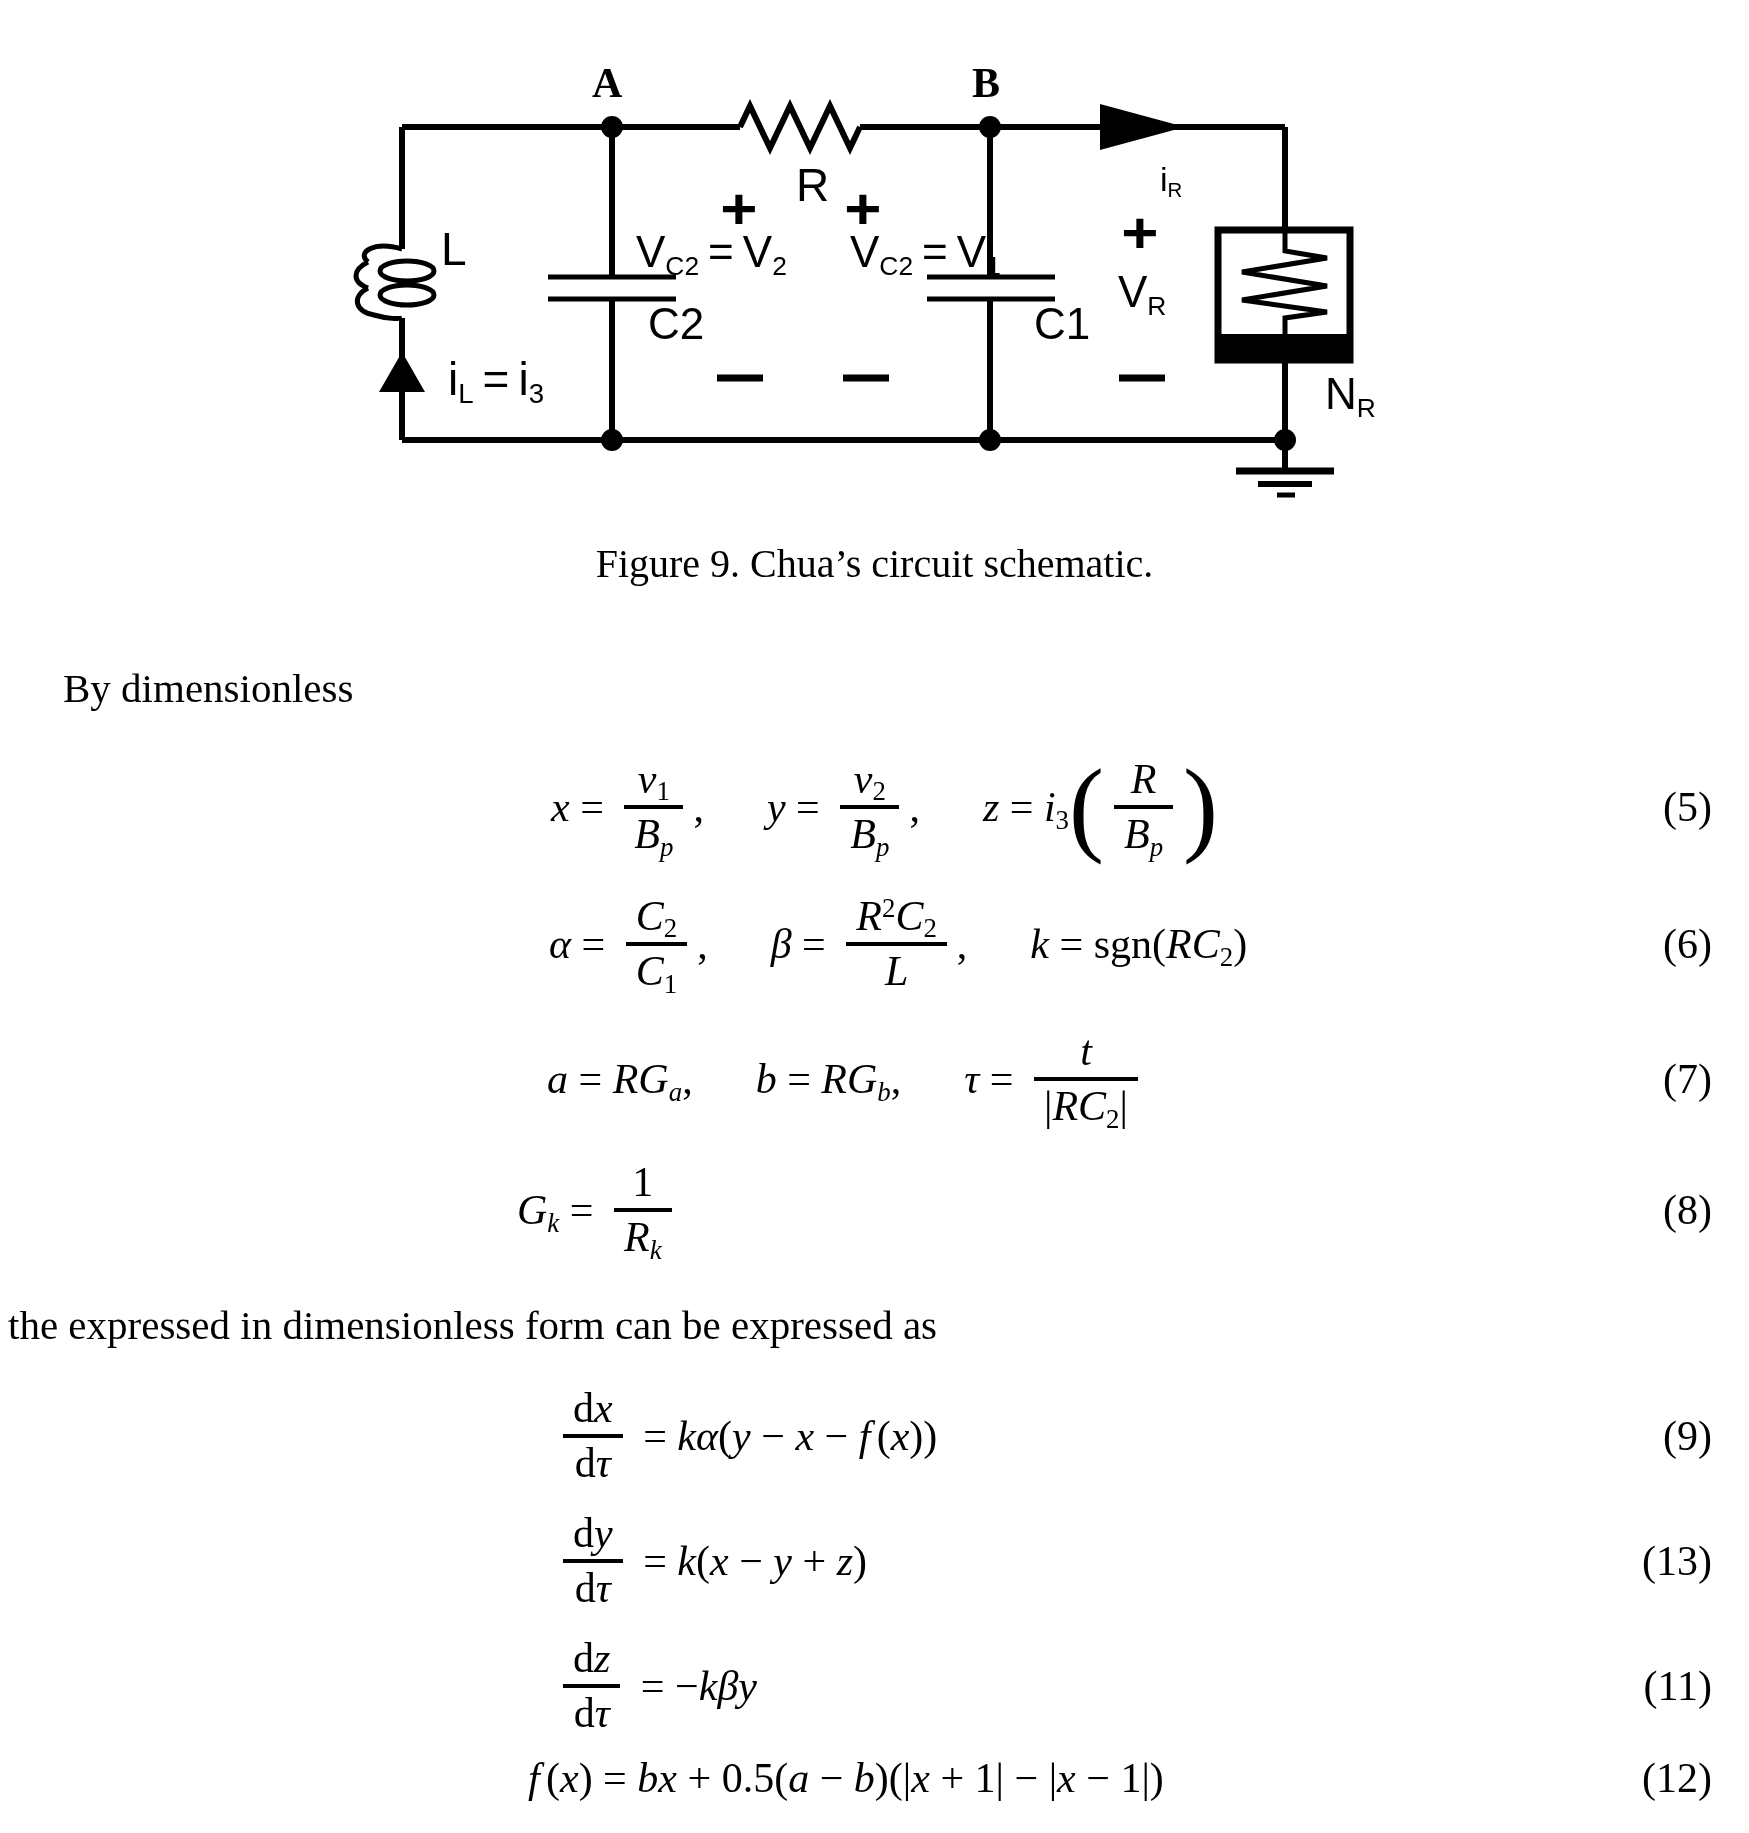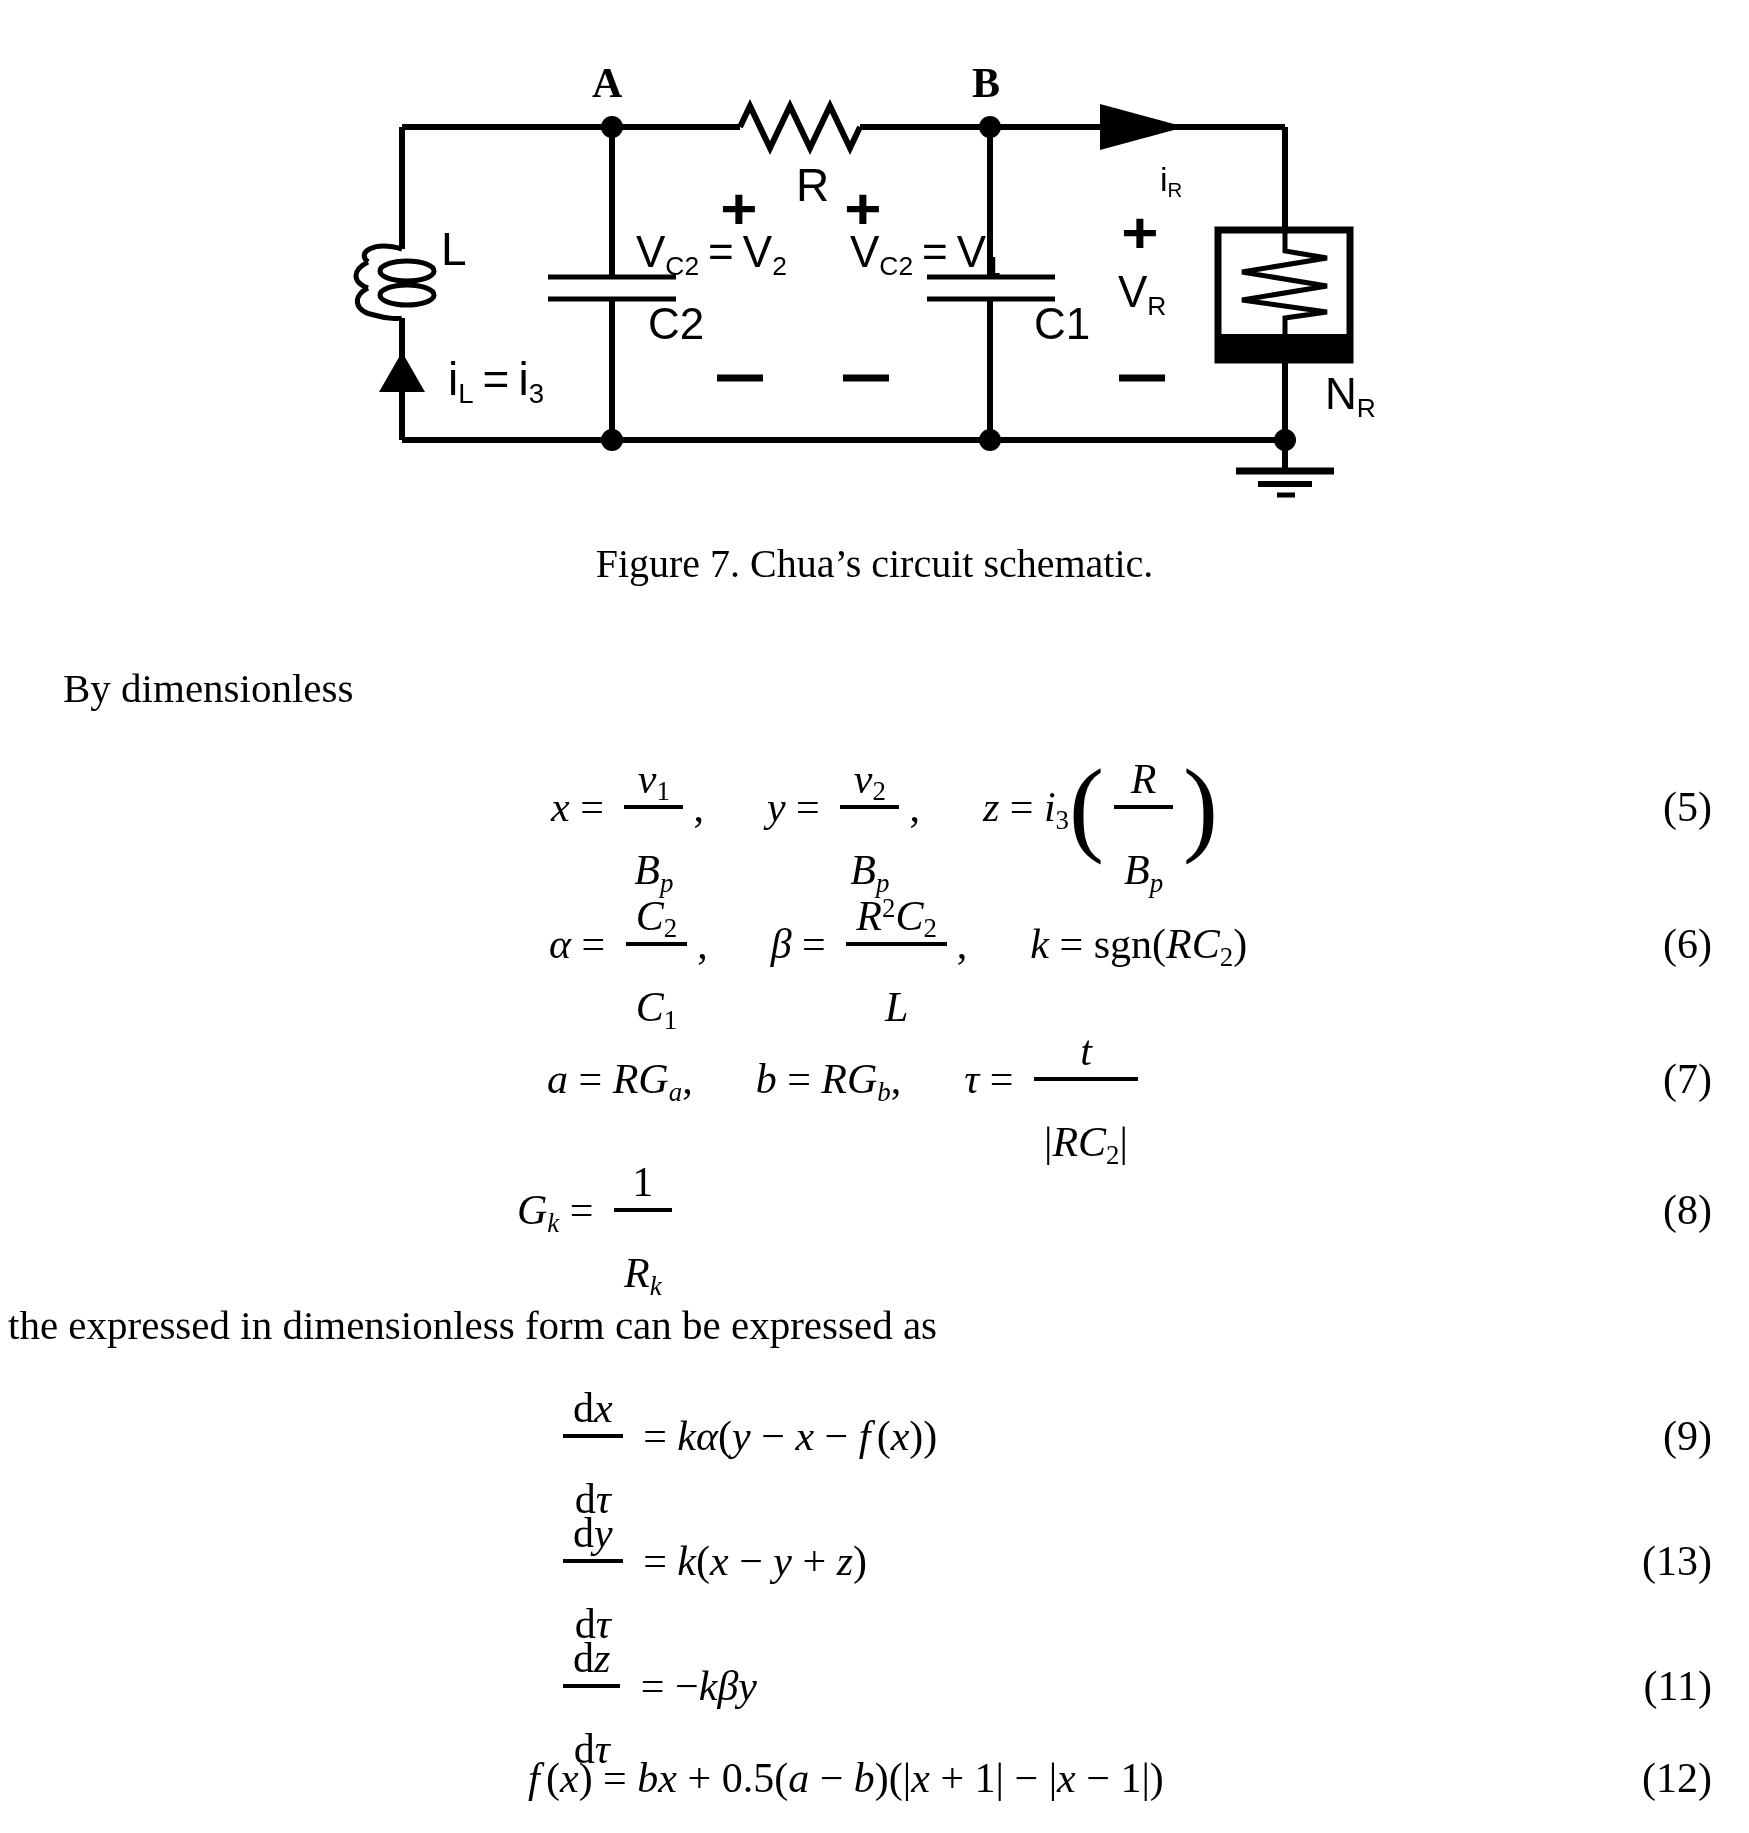--- a/index.html
+++ b/index.html
@@ -22,21 +22,21 @@
   
   .eq-row{position:absolute;left:0;width:100%;box-sizing:border-box;padding-right:37px;
           display:flex;align-items:center;}
   .eq-content{display:flex;align-items:center;font-size:42px;white-space:pre;}
   .eq-content .v{font-style:italic;}
   .eq-content .n{font-style:normal;}
   .eq-content sub{font-size:.64em;line-height:0;position:relative;top:.28em;vertical-align:baseline;}
   .eq-content sub.v{font-style:italic;}
   .eq-content sup{font-size:.64em;line-height:0;position:relative;top:-.5em;vertical-align:baseline;}
   .frac{display:inline-flex;flex-direction:column;align-items:center;margin:0 10px;}
-  .fnum,.fden{display:flex;align-items:flex-start;padding:2px 10px;line-height:1.12;white-space:pre;margin-top:36px;}
+  .fnum,.fden{display:flex;align-items:flex-start;padding:2px 10px;line-height:1.12;white-space:pre;}
   .fbar{height:4px;background:#000;align-self:stretch;}
   .big{font-size:2.5em;line-height:0;display:flex;align-items:center;font-weight:400;}
   .sp{display:inline-block;}
   .eq-num{margin-left:auto;font-size:42px;}
 </style>
 </head>
 <body>
 
 <div id="canvas">
 
@@ -111,21 +111,21 @@
     </div>
 
     <div class="plus" style="left:739px;top:209px">+</div>
     <div class="plus" style="left:863px;top:209px">+</div>
     <div class="plus" style="left:1140px;top:233px">+</div>
     <div class="minus" style="left:740px;top:378px"></div>
     <div class="minus" style="left:866px;top:378px"></div>
     <div class="minus" style="left:1142px;top:378px"></div>
   </div>
 
-  <div class="caption">Figure 7. Chua’s circuit schematic.</div>
+  <div class="caption">Figure 9. Chua’s circuit schematic.</div>
 
   <p class="para" style="left:63px;top:664px">By dimensionless</p>
   <p class="para" style="left:8px;top:1301px">the expressed in dimensionless form can be expressed as</p>
 
   <div class="eq-row" style="top:743px;height:128px">
     <div class="eq-content" style="margin-left:551px"><span class="v">x</span><span class="n"> = </span><span class="frac"><span class="fnum"><span class="v">v<sub class="n">1</sub></span></span><span class="fbar"></span><span class="fden"><span class="v">B<sub class="v">p</sub></span></span></span><span class="n">,</span><span class="sp" style="width: 1.5em;"></span><span class="v">y</span><span class="n"> = </span><span class="frac"><span class="fnum"><span class="v">v<sub class="n">2</sub></span></span><span class="fbar"></span><span class="fden"><span class="v">B<sub class="v">p</sub></span></span></span><span class="n">,</span><span class="sp" style="width: 1.5em;"></span><span class="v">z</span><span class="n"> = </span><span class="v">i<sub class="n">3</sub></span><span class="big">(</span><span class="frac"><span class="fnum"><span class="v">R</span></span><span class="fbar"></span><span class="fden"><span class="v">B<sub class="v">p</sub></span></span></span><span class="big">)</span></div>
     <div class="eq-num">(5)</div>
   </div>
   <div class="eq-row" style="top:878px;height:132px">
     <div class="eq-content" style="margin-left:549px"><span class="v">α</span><span class="n"> = </span><span class="frac"><span class="fnum"><span class="v">C<sub class="n">2</sub></span></span><span class="fbar"></span><span class="fden"><span class="v">C<sub class="n">1</sub></span></span></span><span class="n">,</span><span class="sp" style="width: 1.5em;"></span><span class="v">β</span><span class="n"> = </span><span class="frac"><span class="fnum"><span class="v">R<sup class="n">2</sup></span><span class="v">C<sub class="n">2</sub></span></span><span class="fbar"></span><span class="fden"><span class="v">L</span></span></span><span class="n">,</span><span class="sp" style="width: 1.5em;"></span><span class="v">k</span><span class="n"> = sgn(</span><span class="v">R</span><span class="v">C<sub class="n">2</sub></span><span class="n">)</span></div>

